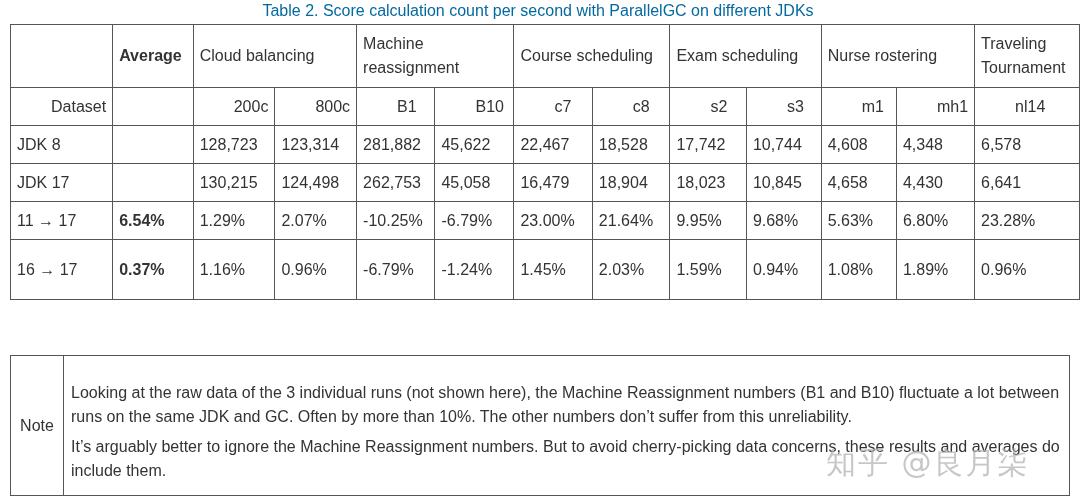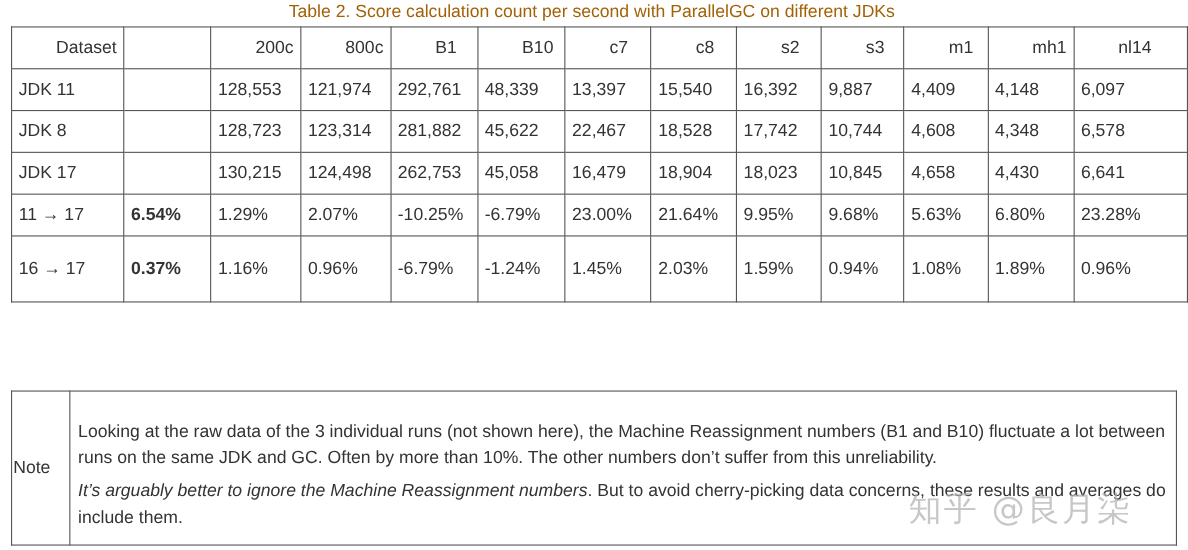--- a/index.html
+++ b/index.html
@@ -1,36 +1,36 @@
 <!DOCTYPE html>
 <html><head>
   <meta charset="utf-8">
   <style>
     html, body { margin: 0; padding: 0; background: #ffffff; }
     body { width: 1080px; height: 500px; position: relative; overflow: hidden;
            font-family: "Liberation Sans", sans-serif; color: #333333; }
     .caption { position: absolute; top: 2px; left: 0; width: 1076px; text-align: center;
-               font-size: 16px; color: #a16207; }
+               font-size: 16px; color: #0369a1; }
     table.main { position: absolute; left: 10px; top: 24px; border-collapse: collapse;
                  table-layout: fixed; font-size: 16px; color: #333; }
     table.main td { border: 1.5px solid #555; padding: 0 6px; vertical-align: middle;
                     line-height: 24px; overflow: hidden; white-space: nowrap; }
     table.main td.wrap { white-space: normal; }
     tr.h1 td { height: 62px; }
     tr.h2 td { height: 37px; padding-left: 40px; }
     tr.r td { height: 37px; }
     tr.r2 td { height: 59px; }
     .bold { font-weight: bold; }
     table.note { position: absolute; left: 10px; top: 355px; width: 1060px; height: 141px;
                  border-collapse: collapse; font-size: 16px; color: #333; }
     table.note td { border: 1.5px solid #555; vertical-align: middle; }
-    .note-label { width: 50px; }
+    .note-label { width: 50px; text-align: center; }
     .note-body { padding: 6px 7px; line-height: 24px; }
     .note-body p { margin: 12px 0 6px 0; }
-    .note-body p.it { font-style: italic; display: inline; }
+    .note-body p.it { display: inline; }
     .watermark { position: absolute; left: 826px; top: 443px; font-size: 30px; color: rgba(180,180,180,0.75);
                  font-family: "DejaVu Sans", sans-serif; letter-spacing: 2px; }
   </style>
 </head>
 <body>
 
 <div class="caption">Table 2. Score calculation count per second with ParallelGC on different JDKs</div>
 
 <table class="main">
   <colgroup>
@@ -42,49 +42,44 @@
       <col style="width:80px">
     <col style="width:80px">
       <col style="width:79px">
     <col style="width:79px">
       <col style="width:77px">
     <col style="width:77px">
       <col style="width:78px">
     <col style="width:107px">
   </colgroup>
   <tbody>
+      <tr class="h1">
+    <td></td>
+    <td class="bold">Average</td>
+    <td colspan="2">Cloud balancing</td>
+    <td colspan="2" class="wrap">Machine reassignment</td>
+    <td colspan="2">Course scheduling</td>
+    <td colspan="2">Exam scheduling</td>
+    <td colspan="2">Nurse rostering</td>
+    <td class="wrap">Traveling Tournament</td>
+  </tr>
   <tr class="h2">
     <td>Dataset</td>
     <td></td>
     <td>200c</td>
     <td>800c</td>
     <td>B1</td>
     <td>B10</td>
     <td>c7</td>
     <td>c8</td>
     <td>s2</td>
     <td>s3</td>
     <td>m1</td>
     <td>mh1</td>
     <td>nl14</td>
-  </tr>
-  <tr class="r">
-    <td>JDK 11</td>
-    <td class="bold"></td>
-    <td>128,553</td>
-    <td>121,974</td>
-    <td>292,761</td>
-    <td>48,339</td>
-    <td>13,397</td>
-    <td>15,540</td>
-    <td>16,392</td>
-    <td>9,887</td>
-    <td>4,409</td>
-    <td>4,148</td>
-    <td>6,097</td>
   </tr>
   <tr class="r">
     <td>JDK 8</td>
     <td class="bold"></td>
     <td>128,723</td>
     <td>123,314</td>
     <td>281,882</td>
     <td>45,622</td>
     <td>22,467</td>
     <td>18,528</td>

